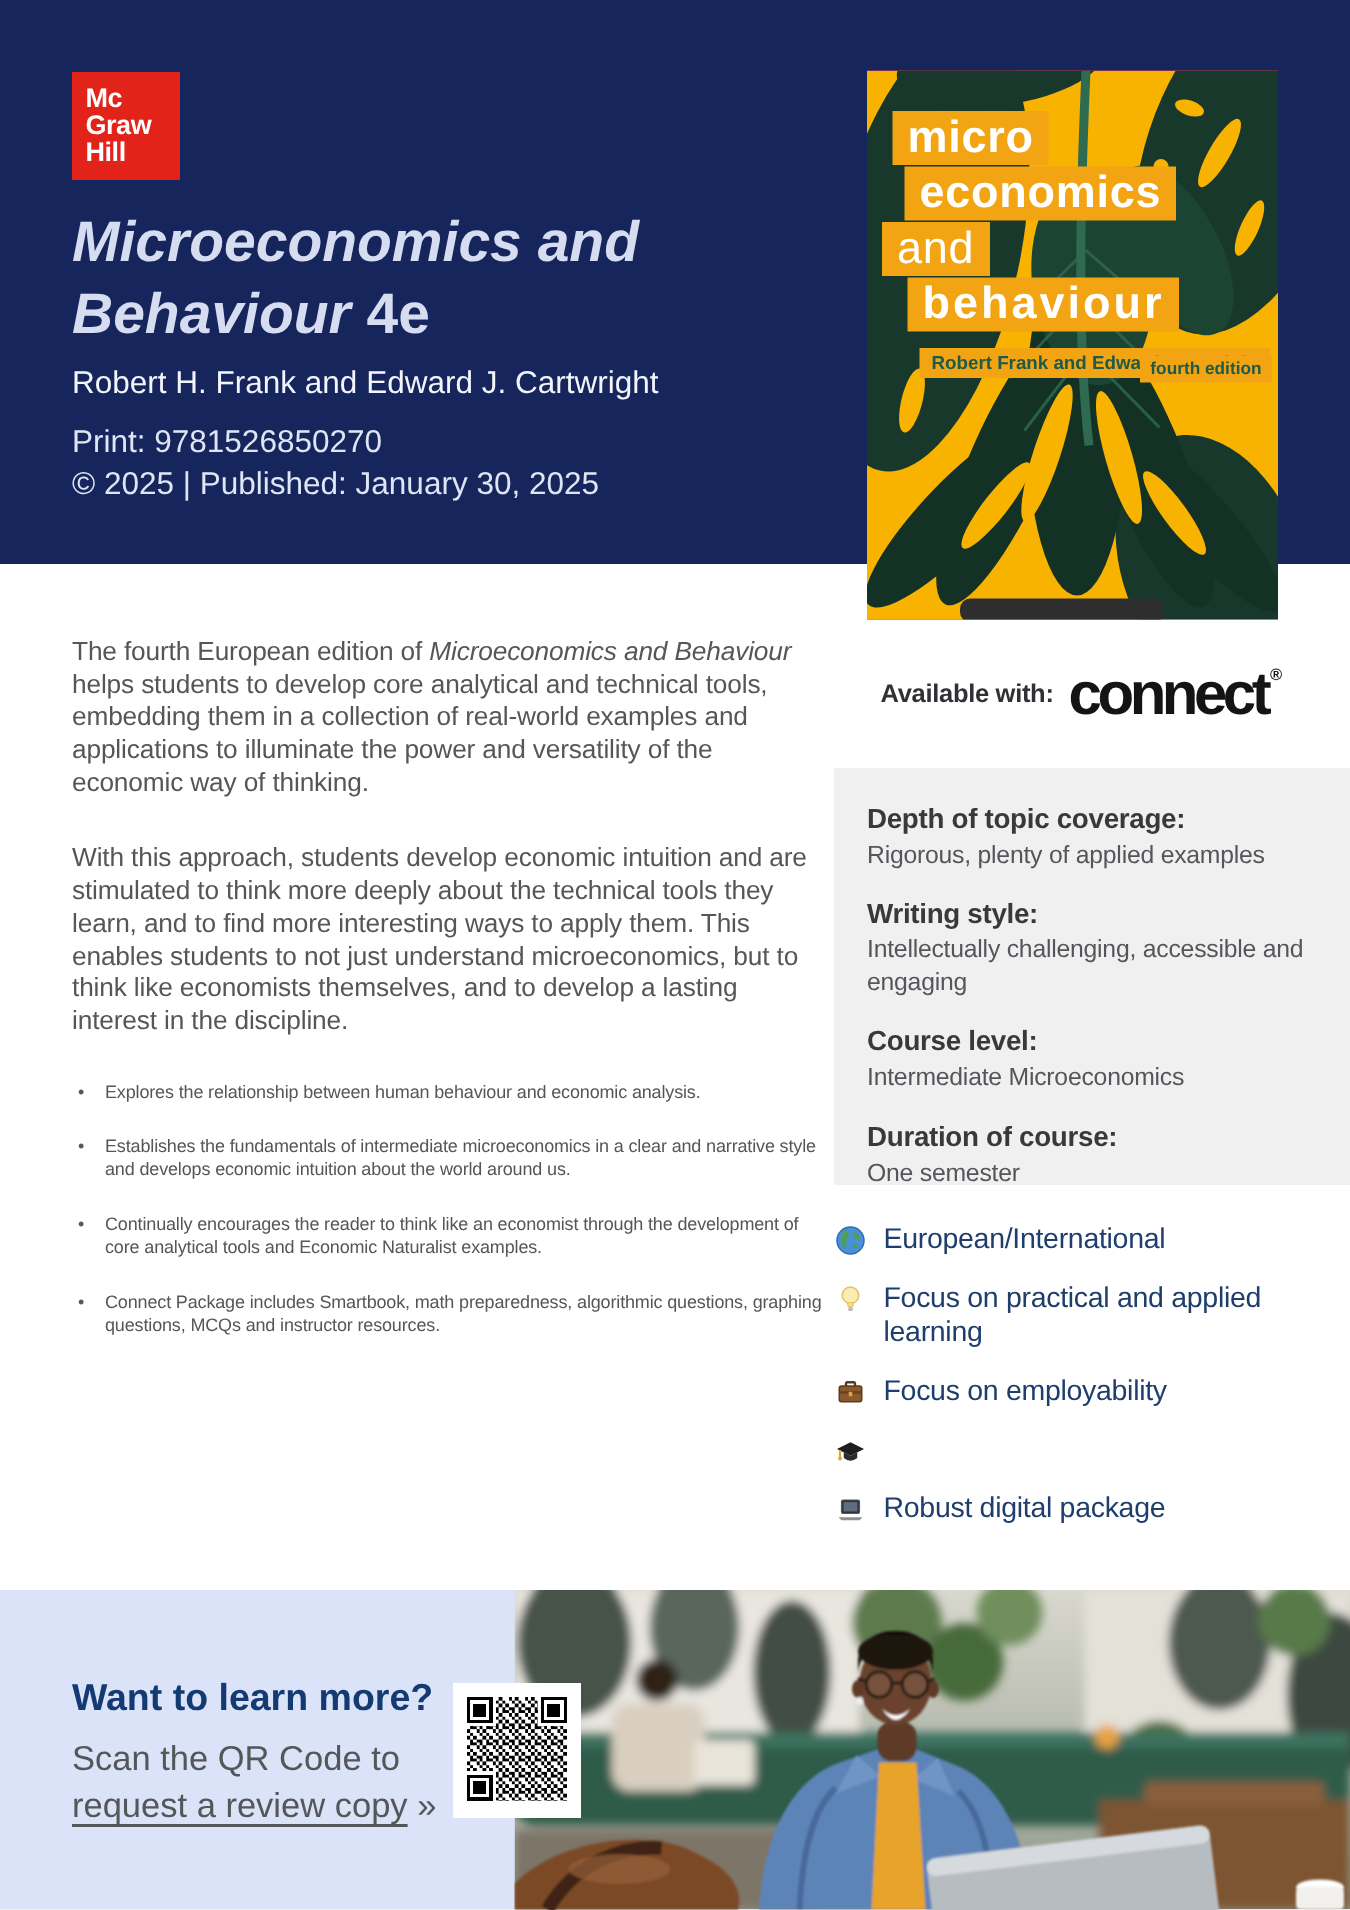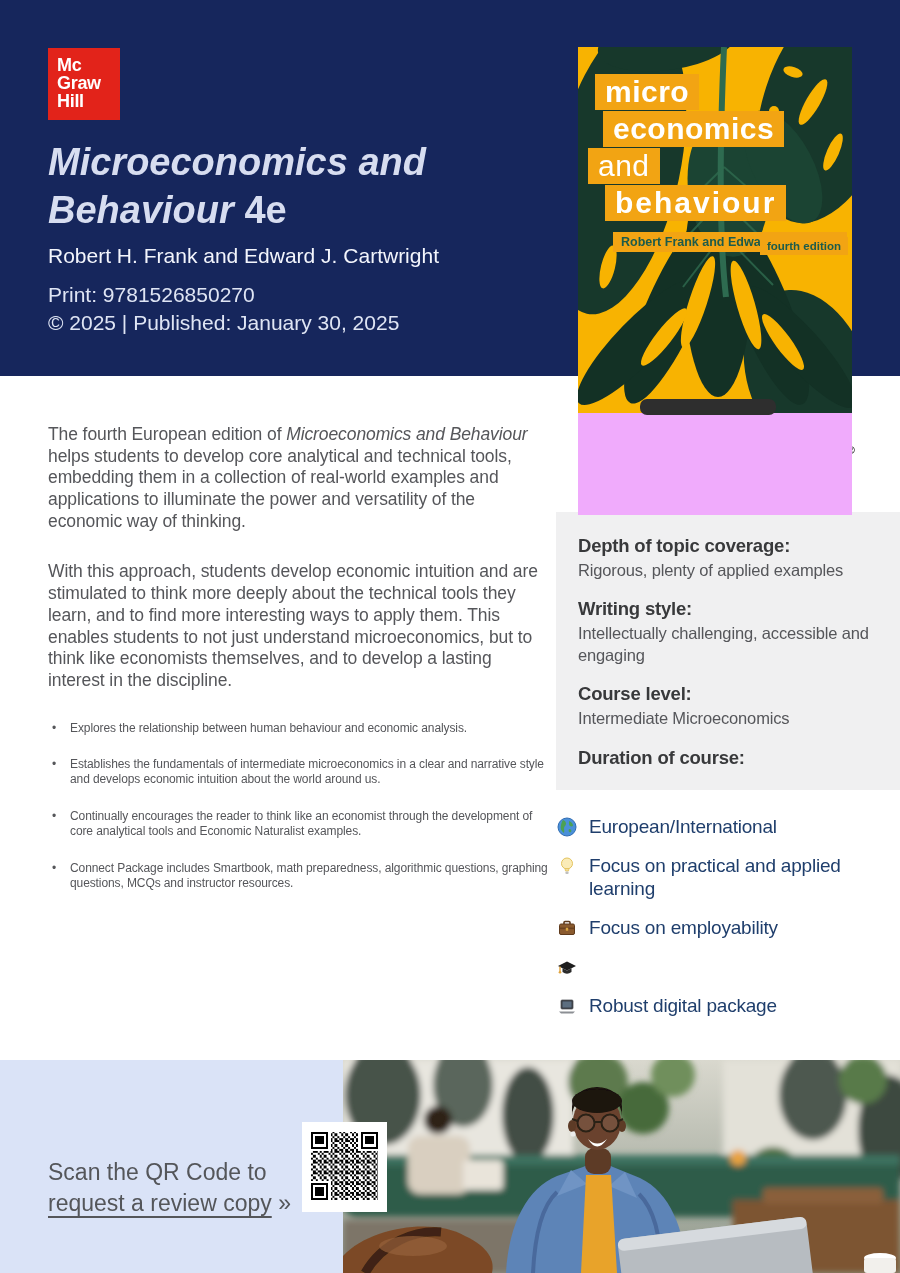--- a/index.html
+++ b/index.html
@@ -27,22 +27,22 @@
     position:absolute; left:48px; top:244px; margin:0;
     color:#F3F5FC; font-size:21px;
   }
   .hero-print {
     position:absolute; left:48px; top:281px; margin:0;
     color:#DFE5F4; font-size:21px; line-height:1.33;
   }
 
   
   .cover {
-    position:absolute; left:578px; top:47px; width:274px; height:468px;
-    background:#f0abfc; z-index:3; overflow:hidden;
+    position:absolute; left:578px; top:47px; width:274px; height:366px;
+    background:#be185d; z-index:3; overflow:hidden;
   }
   .cover svg.leaves { position:absolute; left:0; top:0; }
   .cov-block {
     position:absolute; background:#F2A413; color:#ffffff; font-weight:bold;
     font-size:30px; line-height:36px; padding:0 10px; letter-spacing:0.5px;
   }
   .cov-and { font-weight:normal; }
   .cov-authors {
     position:absolute; left:35px; top:185px; background:#F2A413; color:#1C5B4B;
     font-weight:bold; font-size:12.5px; line-height:20px; padding:0 8px; white-space:nowrap;
@@ -194,20 +194,21 @@
     <div class="info-item">
       <div class="info-label">Writing style:</div>
       <div class="info-value">Intellectually challenging, accessible and engaging</div>
     </div>
     <div class="info-item">
       <div class="info-label">Course level:</div>
       <div class="info-value">Intermediate Microeconomics</div>
     </div>
     <div class="info-item">
       <div class="info-label">Duration of course:</div>
+      <div class="info-value">One semester</div>
     </div>
   </div>
 
   <ul class="features">
     <li>
       <span class="f-icon">
         <svg width="20" height="20" viewBox="0 0 20 20">
           <circle cx="10" cy="10" r="9" fill="#4A90D9" stroke="#2F6CB3" stroke-width="1"></circle>
           <path d="M6,3 C9,4 10,7 8,9 C6,11 8,13 7,16 C4,14 3,11 4,8 C4.5,6 5,4 6,3 Z" fill="#4CA154"></path>
           <path d="M12,4 C15,5 16,7 16,9 C14,10 12,9 12,7 Z" fill="#4CA154"></path>
@@ -331,20 +332,21 @@
 
           <path d="M0,213 L0,196 C28,166 92,158 122,176 C146,187 152,201 149,213 Z" fill="#7C4A26"></path>
           <path d="M22,213 C40,182 72,170 98,172" stroke="#3F2412" stroke-width="9" fill="none"></path>
           <ellipse cx="70" cy="186" rx="34" ry="10" fill="#95613A" opacity="0.7"></ellipse>
 
           <ellipse cx="537" cy="198" rx="16" ry="5" fill="#FFFFFF"></ellipse>
           <rect x="521" y="198" width="32" height="15" rx="3" fill="#F2F0EC"></rect>
         </g>
       </svg>
     </div>
+    <h2 class="cta-heading">Want to learn more?</h2>
     <p class="cta-line">Scan the QR Code to</p>
     <p class="cta-link-line"><a class="review-link">request a review copy</a> <span class="arrow">»</span></p>
     <div class="qr-box">
       <svg width="71" height="76" viewBox="0 0 33 35" shape-rendering="crispEdges">
         <rect width="33" height="35" fill="#FFFFFF"></rect>
         <defs>
           <pattern id="qrp" width="5" height="5" patternUnits="userSpaceOnUse">
             <rect width="5" height="5" fill="#FFFFFF"></rect>
             <g fill="#000000">
               <rect x="0" y="0" width="1" height="1"></rect>

